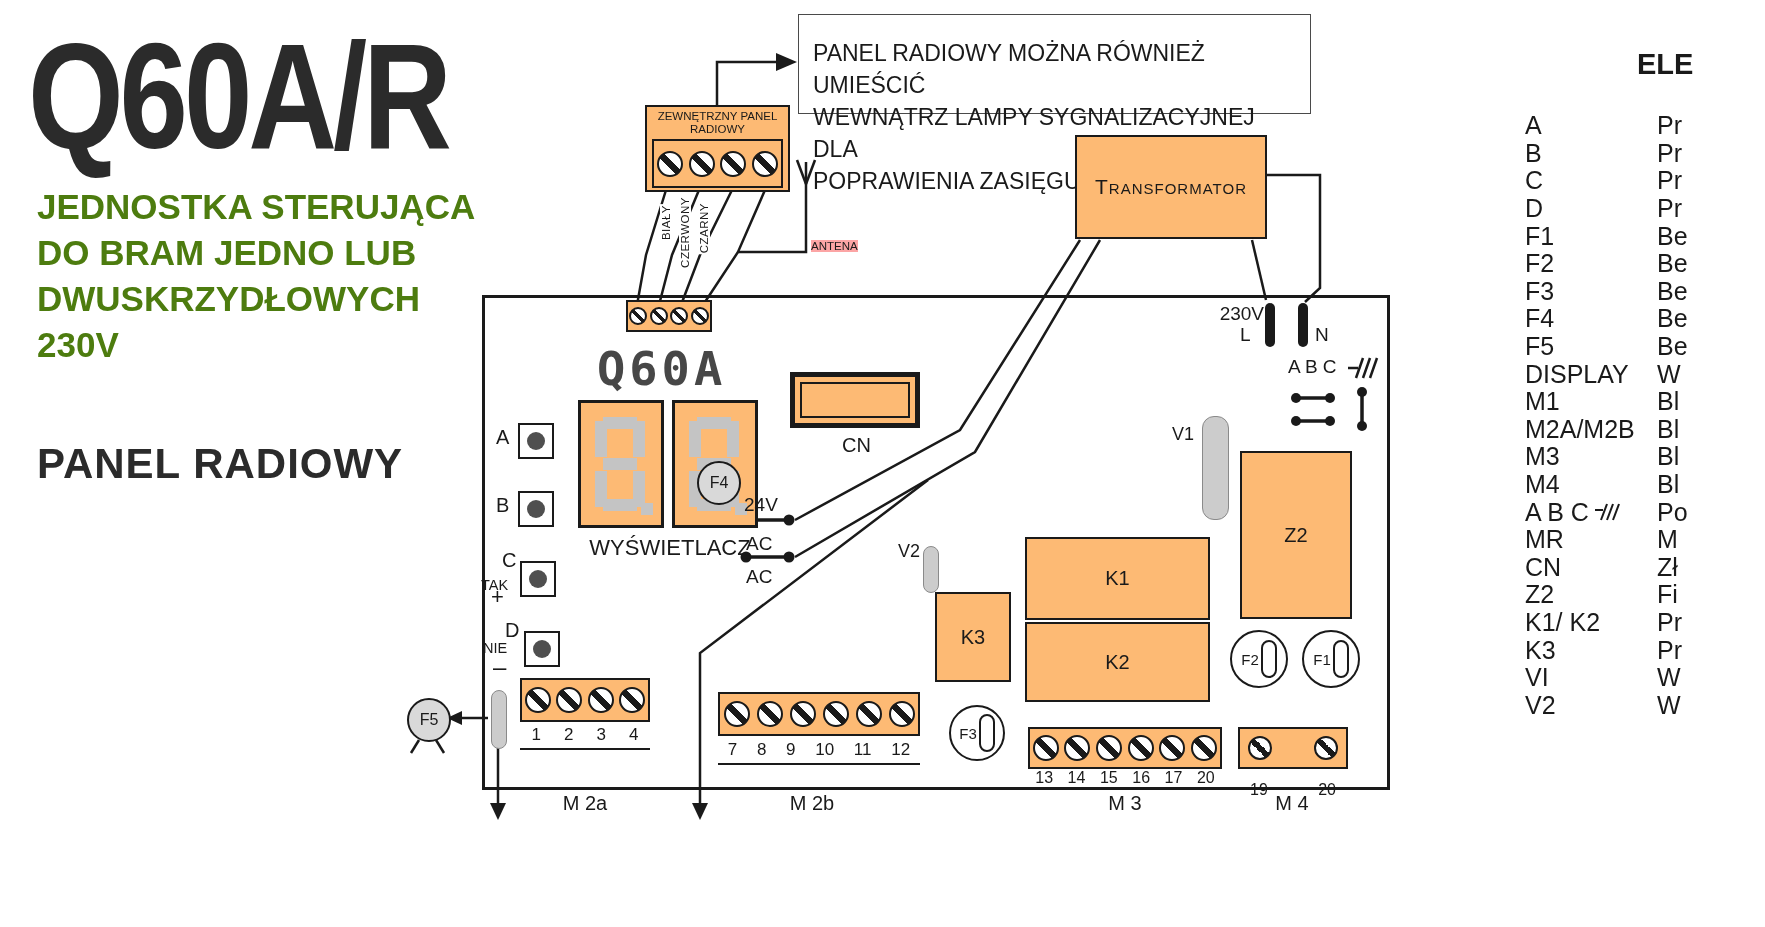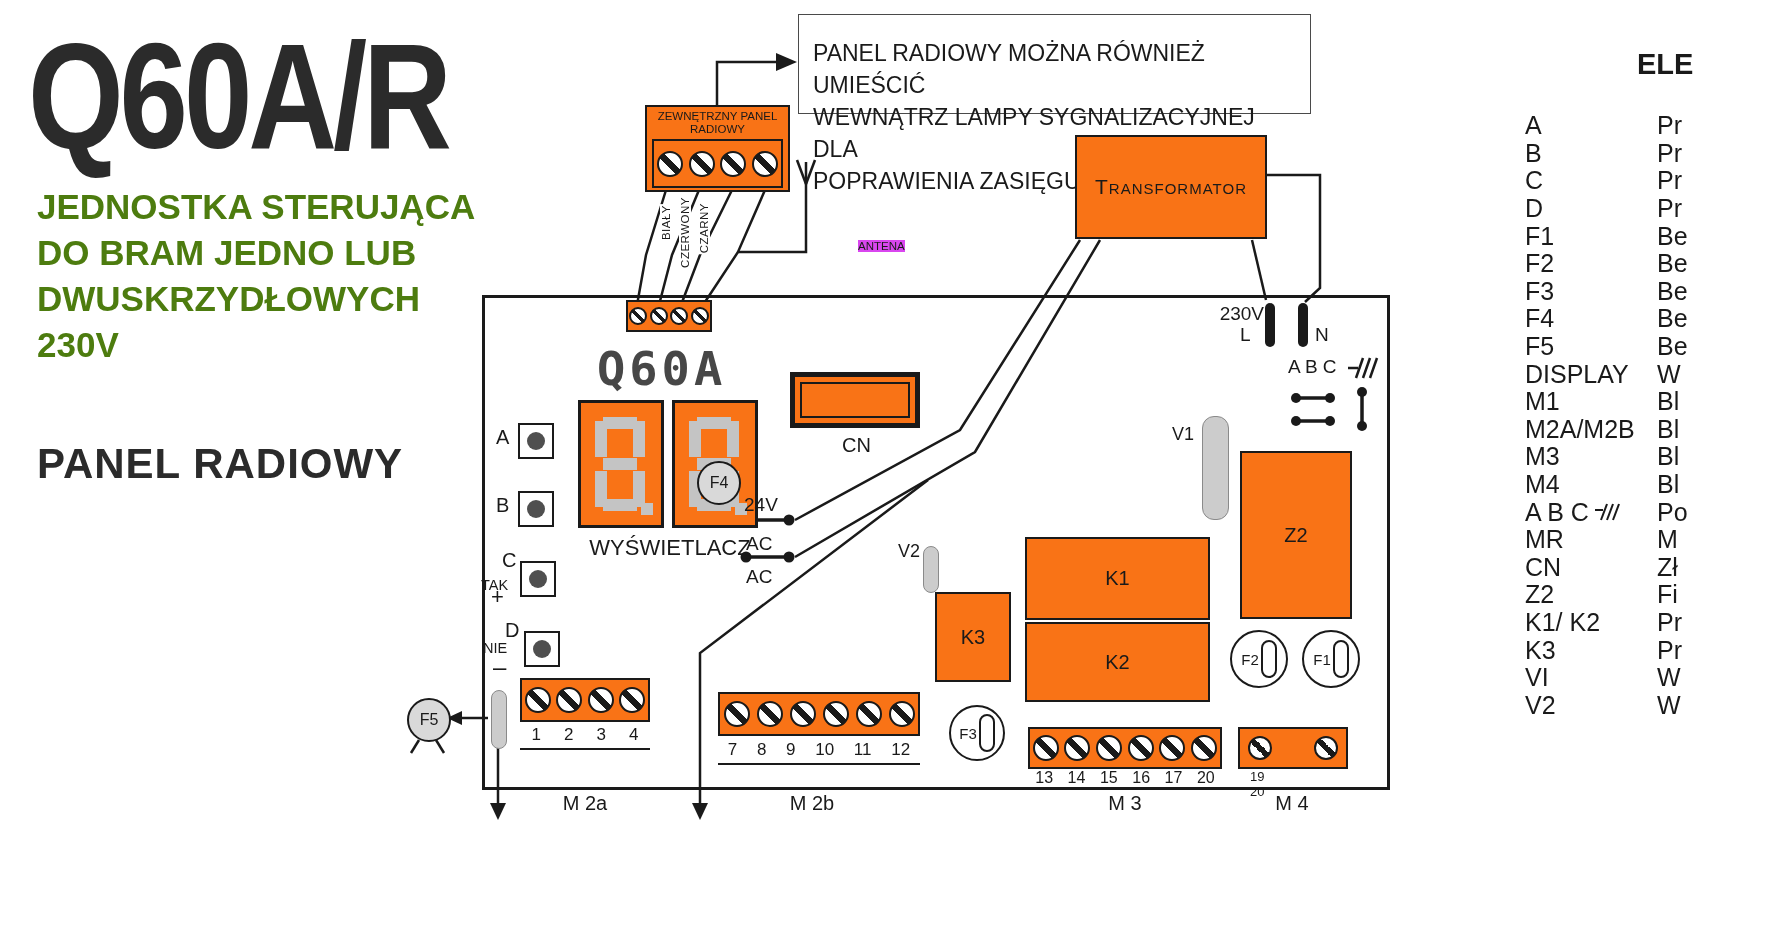--- a/index.html
+++ b/index.html
@@ -1,19 +1,19 @@
 <!DOCTYPE html>
 <html><head>
 <meta charset="utf-8">
 <style>
   html,body{margin:0;padding:0;background:#fff;}
   #canvas{position:relative;width:1765px;height:927px;overflow:hidden;background:#fff;
           font-family:"Liberation Sans",sans-serif;color:#1a1a1a;}
   .abs{position:absolute;}
-  .box{position:absolute;border:2px solid #1a1a1a;background:#f97316;z-index:3;box-sizing:border-box;}
+  .box{position:absolute;border:2px solid #1a1a1a;background:#fdba74;z-index:3;box-sizing:border-box;}
   .lbl{position:absolute;white-space:nowrap;font-size:19px;z-index:3;}
   .center{display:flex;align-items:center;justify-content:center;}
   
   .title{position:absolute;left:28px;top:10px;font-size:150px;font-weight:bold;letter-spacing:-5px;
          transform:scaleX(0.82);transform-origin:0 0;color:#2b2b2b;z-index:3;}
   .subtitle{position:absolute;left:37px;top:184px;font-size:35px;font-weight:bold;line-height:46px;color:#4d7c0f;z-index:3;}
   .section{position:absolute;left:37px;top:438px;font-size:42px;font-weight:800;line-height:52px;
            letter-spacing:1px;color:#2b2b2b;z-index:3;}
   
   .note{position:absolute;left:798px;top:14px;width:513px;height:100px;border:1.5px solid #4a4a4a;
@@ -91,21 +91,21 @@
         <div class="screw s26"></div>
         <div class="screw s26"></div>
         <div class="screw s26"></div>
       </div>
     </div>
   </div>
 
   <div class="wlbl" style="left:660px;top:204px;">BIAŁY</div>
   <div class="wlbl" style="left:679px;top:196px;">CZERWONY</div>
   <div class="wlbl" style="left:698px;top:202px;">CZARNY</div>
-  <div class="lbl" style="left:858px;top:240px;font-size:11.5px;background:#d946ef;">ANTENA</div>
+  <div class="lbl" style="left:811px;top:240px;font-size:11.5px;background:#fca5a5;">ANTENA</div>
 
   <div class="abs" style="left:482px;top:295px;width:908px;height:495px;border:3px solid #1a1a1a;z-index:1;background:#fff;box-sizing:border-box;"></div>
 
   <div class="box" style="left:626px;top:300px;width:86px;height:32px;">
     <div class="scrs">
       <div class="screw s18"></div>
       <div class="screw s18"></div>
       <div class="screw s18"></div>
       <div class="screw s18"></div>
     </div>
@@ -257,21 +257,21 @@
     <span>17</span>
     <span>20</span>
   </div>
 
   <div class="box" style="left:1238px;top:727px;width:110px;height:42px;">
     <div class="scrs" style="justify-content:space-between;padding:0 8px;box-sizing:border-box;">
       <div class="screw s22"></div>
       <div class="screw s22"></div>
     </div>
   </div>
-  <div class="nums" style="left:1238px;top:769px;width:110px;font-size:13px;justify-content:space-between;padding:0 12px;box-sizing:border-box;flex-direction:column;">
+  <div class="nums" style="left:1238px;top:769px;width:110px;font-size:16px;justify-content:space-between;padding:12px 12px;box-sizing:border-box;">
     <span>19</span>
     <span>20</span>
   </div>
 
   <div class="lbl" style="left:545px;top:792px;width:80px;text-align:center;font-size:20px;">M 2a</div>
   <div class="lbl" style="left:772px;top:792px;width:80px;text-align:center;font-size:20px;">M 2b</div>
   <div class="lbl" style="left:1085px;top:792px;width:80px;text-align:center;font-size:20px;">M 3</div>
   <div class="lbl" style="left:1252px;top:792px;width:80px;text-align:center;font-size:20px;">M 4</div>
 
   <div class="leg-hd">ELE</div>

